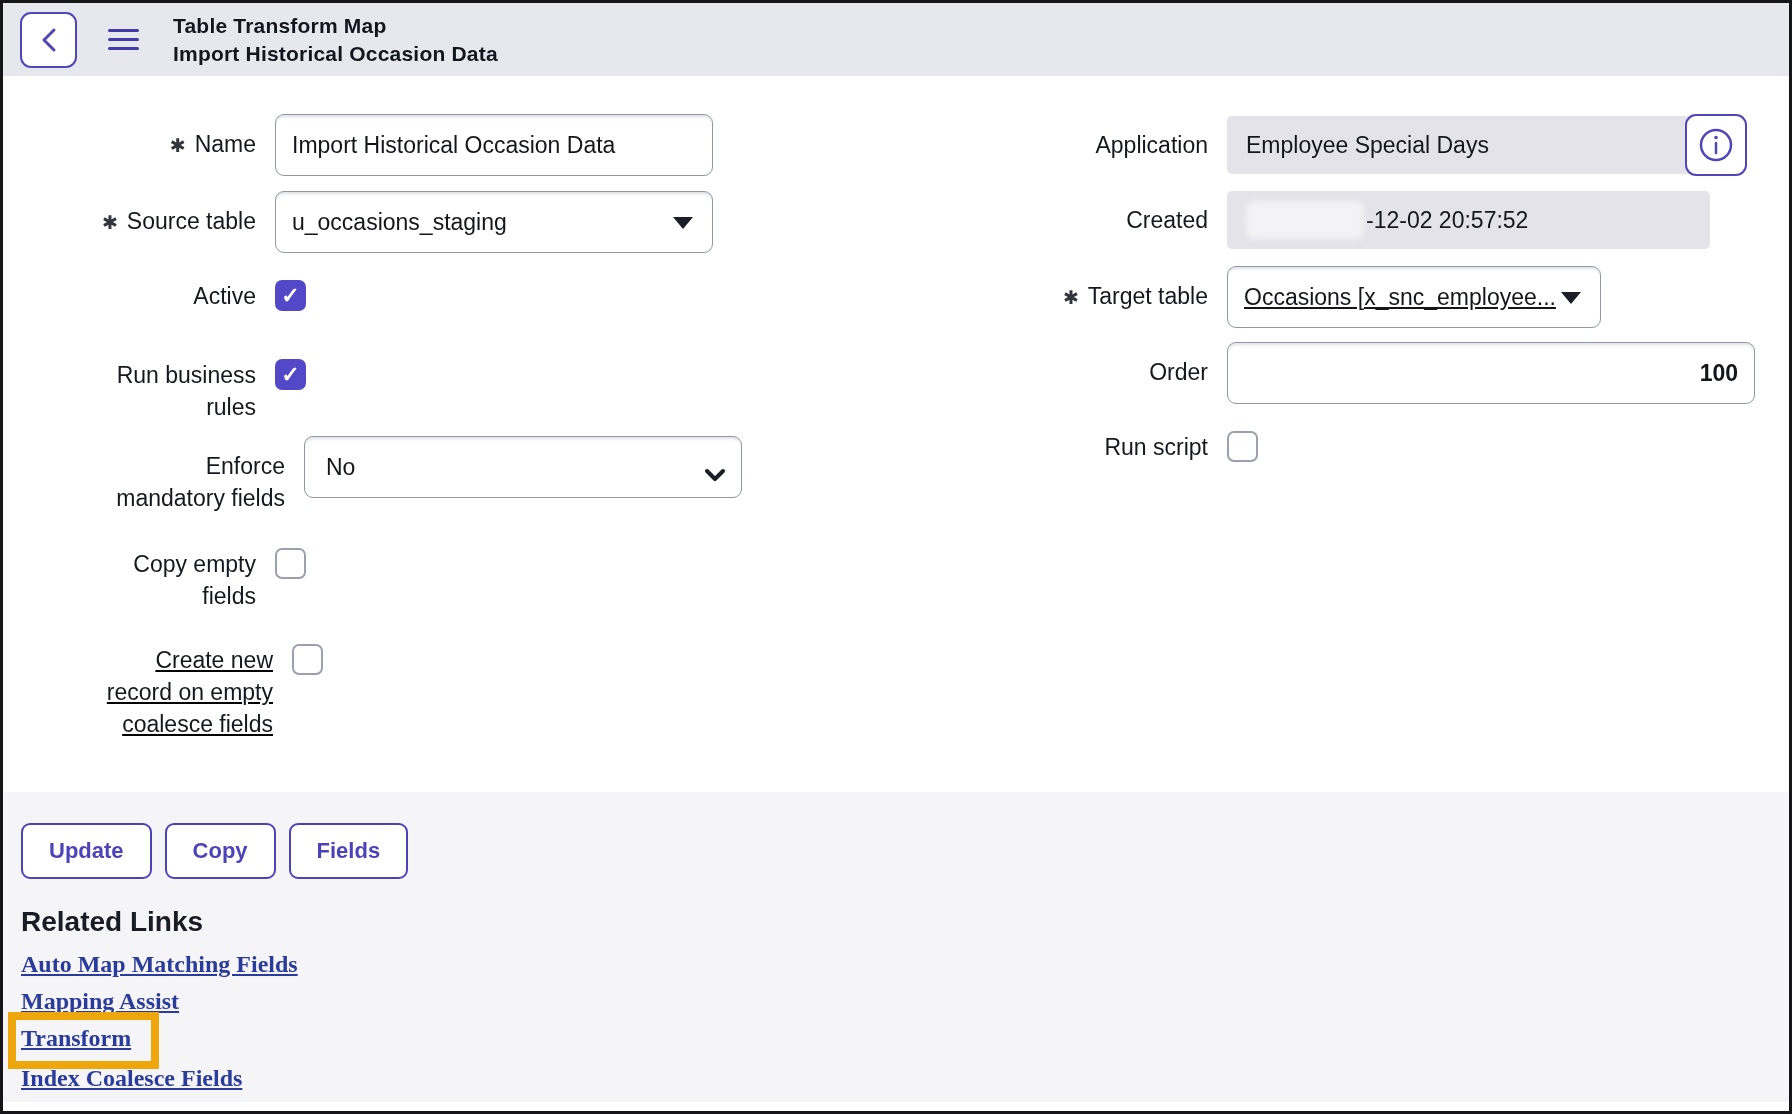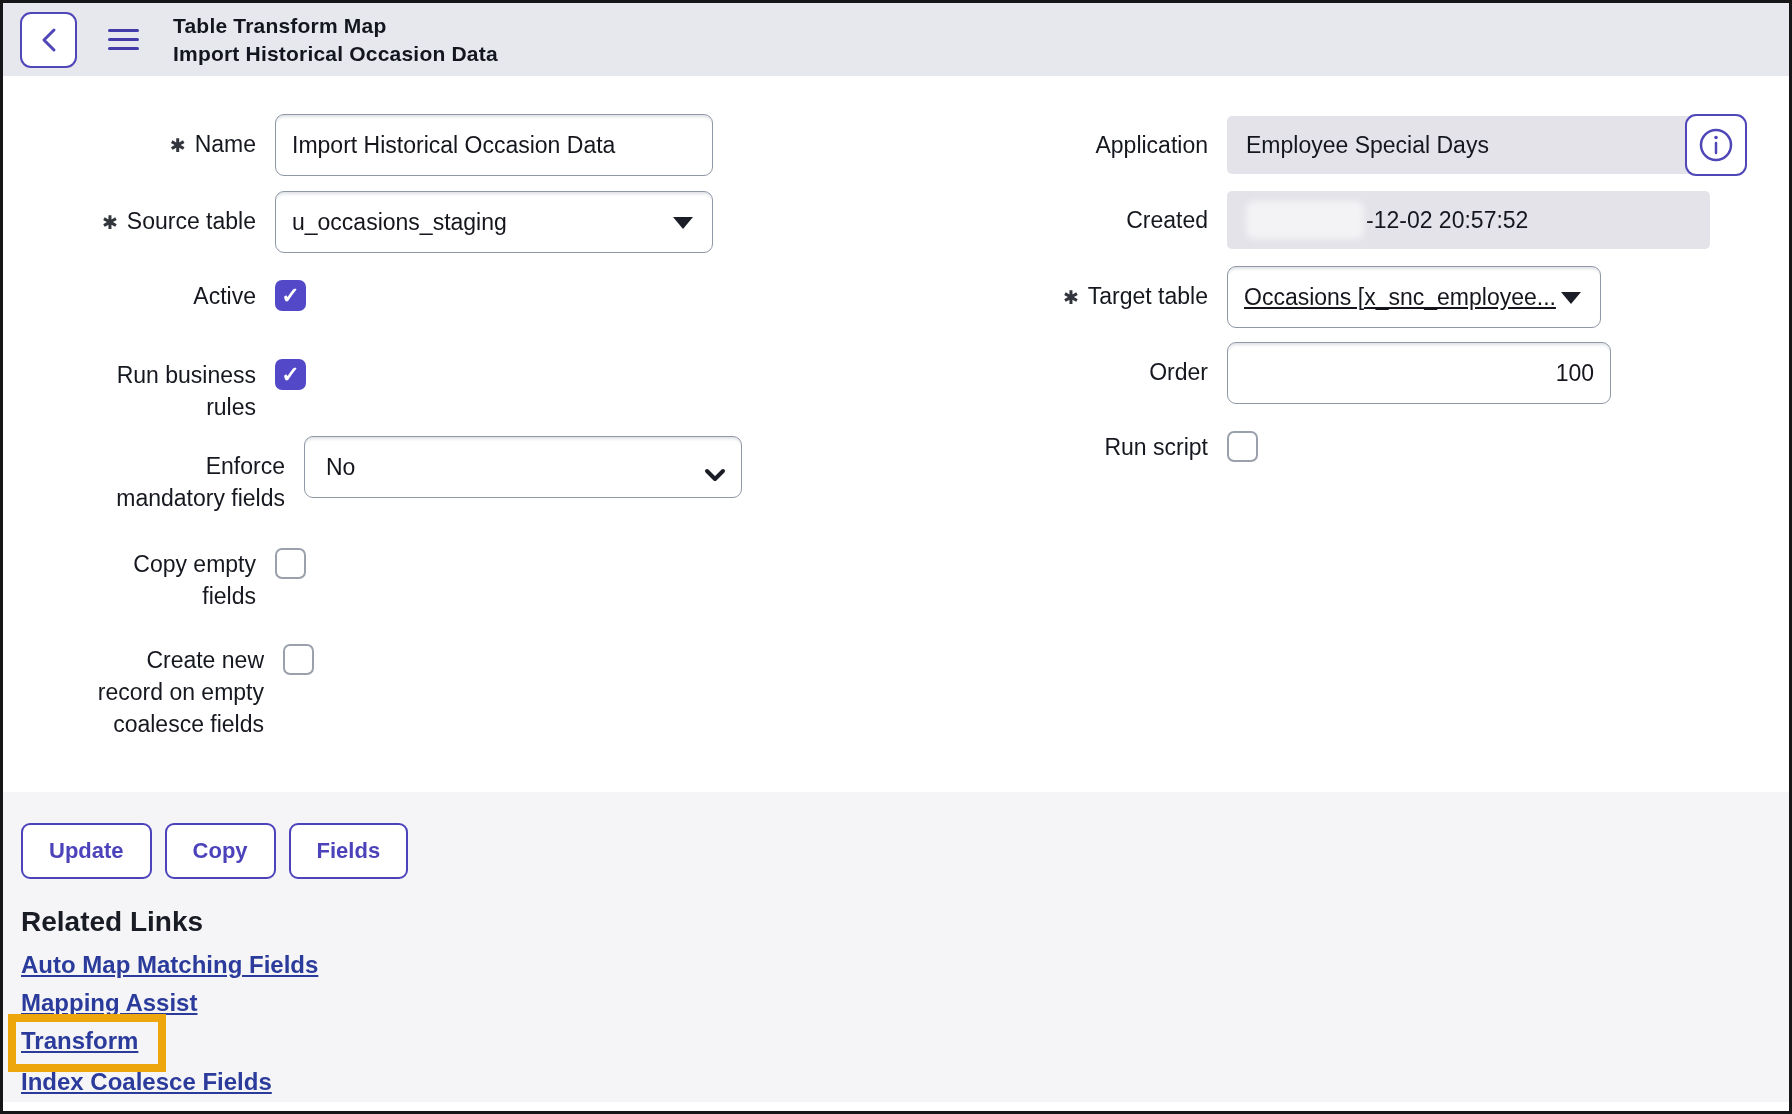--- a/index.html
+++ b/index.html
@@ -94,21 +94,21 @@
   .btn-row { display: flex; gap: 13px; }
   .btn {
     height: 56px; background: #ffffff;
     border: 2px solid #4c43bb; border-radius: 9px;
     color: #4c43bb; font-size: 22px; font-weight: bold;
     padding: 0 26px; display: flex; align-items: center; cursor: pointer;
     font-family: "Liberation Sans", sans-serif;
   }
   .related-title { margin-top: 27px; font-size: 28px; font-weight: 600; color: #191c24; }
   .links { margin-top: 9px; }
-  .link-line { line-height: 35px; }
+  .link-line { line-height: 35px; font-family: Liberation Serif, serif; }
   .rlink {
     font-size: 24px; font-weight: 600; color: #2b3b9b;
     text-decoration: underline; cursor: pointer;
   }
   .hl-box {
     display: inline-block;
     border: 8px solid #eda70d;
     padding: 1px 20px 3px 5px;
     margin: -9px 0 -8px -13px;
     position: relative; z-index: 2; background: transparent;
@@ -191,21 +191,21 @@
     </div>
 
     <div class="row" style="top:472px; left:0;">
       <div class="lbl">Copy empty
 fields</div>
       <div class="ctl">
         <div class="checkbox"></div>
       </div>
     </div>
 
-    <div class="row" style="top:568px; left:8px;">
+    <div class="row" style="top:568px; left:17px;text-decoration:underline;">
       <div class="lbl">Create new
 record on empty
 coalesce fields</div>
       <div class="ctl">
         <div class="checkbox"></div>
       </div>
     </div>
 
     <div class="row" style="top:40px; left:952px;">
       <div class="lbl" style="padding-top:13px;">Application</div>
@@ -232,21 +232,21 @@
         <div class="dropdown" style="width:374px;text-decoration:underline;">
           <span>Occasions [x_snc_employee...</span>
           <span class="tri-down"></span>
         </div>
       </div>
     </div>
 
     <div class="row" style="top:266px; left:952px;">
       <div class="lbl pad-input">Order</div>
       <div class="ctl">
-        <input class="tinput num-input" style="width: 384px;" value="100">
+        <input class="tinput num-input" style="width: 528px; font-weight: bold;" value="100">
       </div>
     </div>
 
     <div class="row" style="top:355px; left:952px;">
       <div class="lbl">Run script</div>
       <div class="ctl">
         <div class="checkbox"></div>
       </div>
     </div>
 

